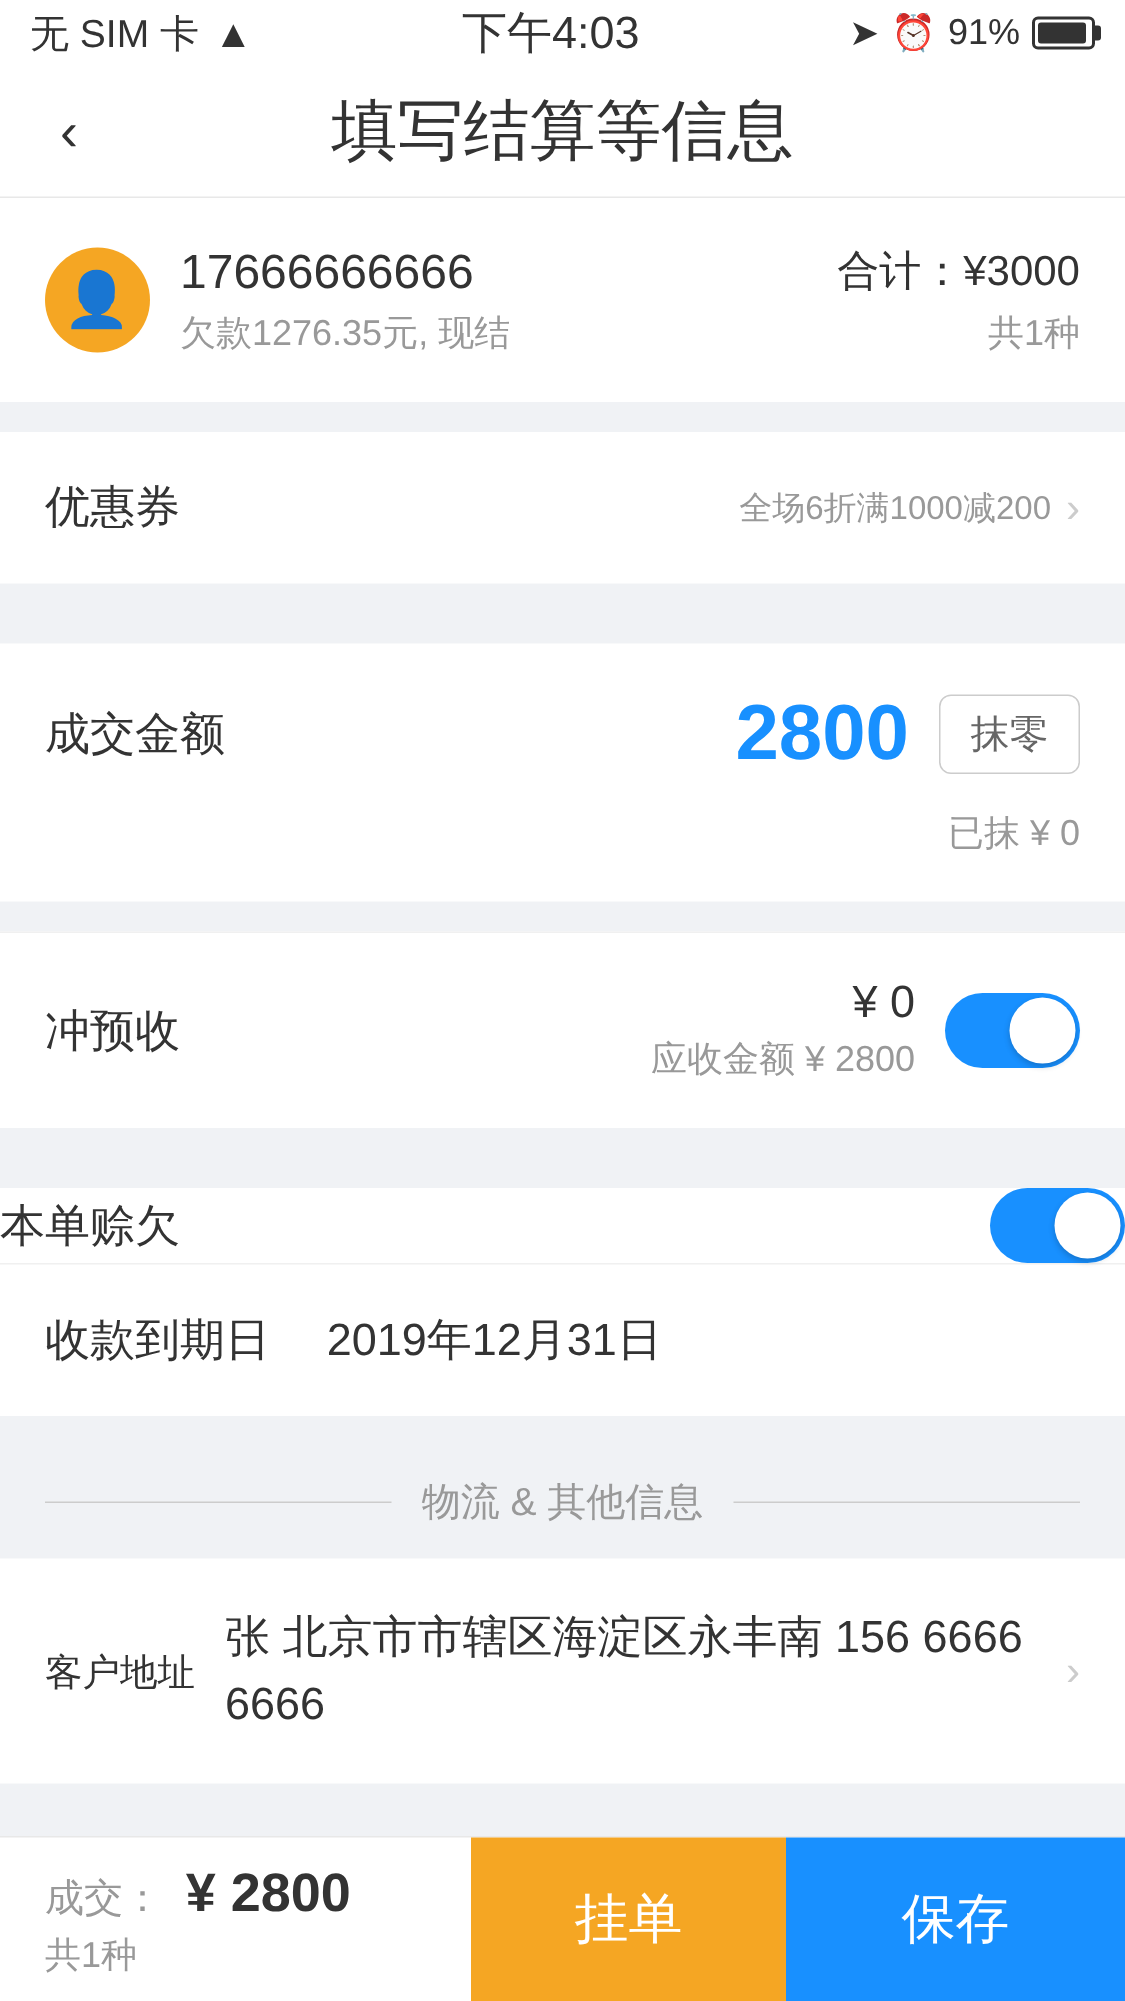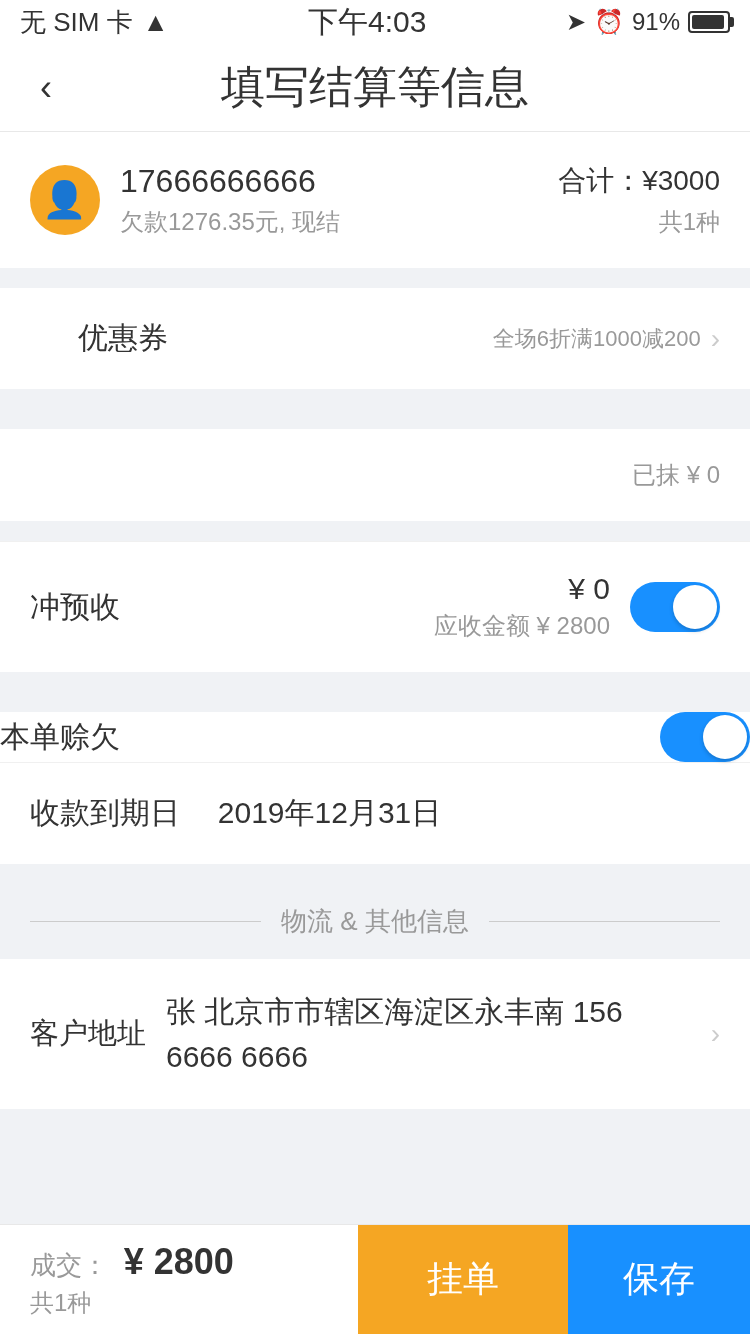--- a/index.html
+++ b/index.html
@@ -116,21 +116,21 @@
       background: #fff;
       margin-bottom: 20px;
     }
 
     .coupon-row {
       display: flex;
       align-items: center;
       justify-content: space-between;
       padding: 30px 30px;
     }
-    .coupon-label { font-size: 30px; color: #333; margin-left: 48px; }
+    .coupon-label { font-size: 30px; color: #333; }
     .coupon-right { display: flex; align-items: center; gap: 10px; text-align: right; }
     .coupon-amount { font-size: 34px; color: #f5a623; font-weight: 500; }
     .coupon-desc { font-size: 22px; color: #999; }
     .chevron-icon { font-size: 28px; color: #ccc; }
 
     
     .separator { height: 20px; background: #f0f2f5; }
 
     
     .amount-section {
@@ -223,21 +223,21 @@
     .divider-text { font-size: 26px; color: #999; white-space: nowrap; }
 
     
     .address-row {
       background: #fff;
       padding: 30px;
       display: flex;
       align-items: center;
       gap: 20px;
     }
-    .address-label { font-size: 29px; color: #333; flex-shrink: 0; }
+    .address-label { font-size: 25px; color: #333; flex-shrink: 0; }
     .address-value { font-size: 30px; color: #333; flex: 1; line-height: 1.5; }
     .address-chevron { font-size: 28px; color: #ccc; flex-shrink: 0; }
 
     
     .bottom-bar {
       position: fixed;
       bottom: 0;
       left: 0;
       width: 750px;
       height: 110px;
@@ -260,21 +260,21 @@
       background: #f5a623;
       color: white;
       font-size: 36px;
       display: flex;
       align-items: center;
       justify-content: center;
       cursor: pointer;
       border: none;
     }
     .btn-save {
-      width: 182px;
+      width: 226px;
       height: 110px;
       background: #1890ff;
       color: white;
       font-size: 36px;
       display: flex;
       align-items: center;
       justify-content: center;
       cursor: pointer;
       border: none;
     }
@@ -329,20 +329,27 @@
           <div class="coupon-desc">全场6折满1000减200</div>
         </div>
         <span class="chevron-icon">›</span>
       </div>
     </div>
   </div>
 
   <div class="separator"></div>
 
   <div class="amount-section">
+    <div class="amount-row">
+      <span class="amount-label">成交金额</span>
+      <div class="amount-right">
+        <span class="amount-value">2800</span>
+        <button class="round-btn">抹零</button>
+      </div>
+    </div>
     <div class="amount-sub">已抹  ¥ 0</div>
   </div>
 
   <div class="section" style="border-top: 1px solid #f0f0f0;">
     <div class="toggle-row">
       <span class="toggle-label">冲预收</span>
       <div class="toggle-right">
         <div class="toggle-value-area">
           <div class="toggle-amount">¥ 0</div>
           <div class="toggle-sub">应收金额 ¥ 2800</div>

